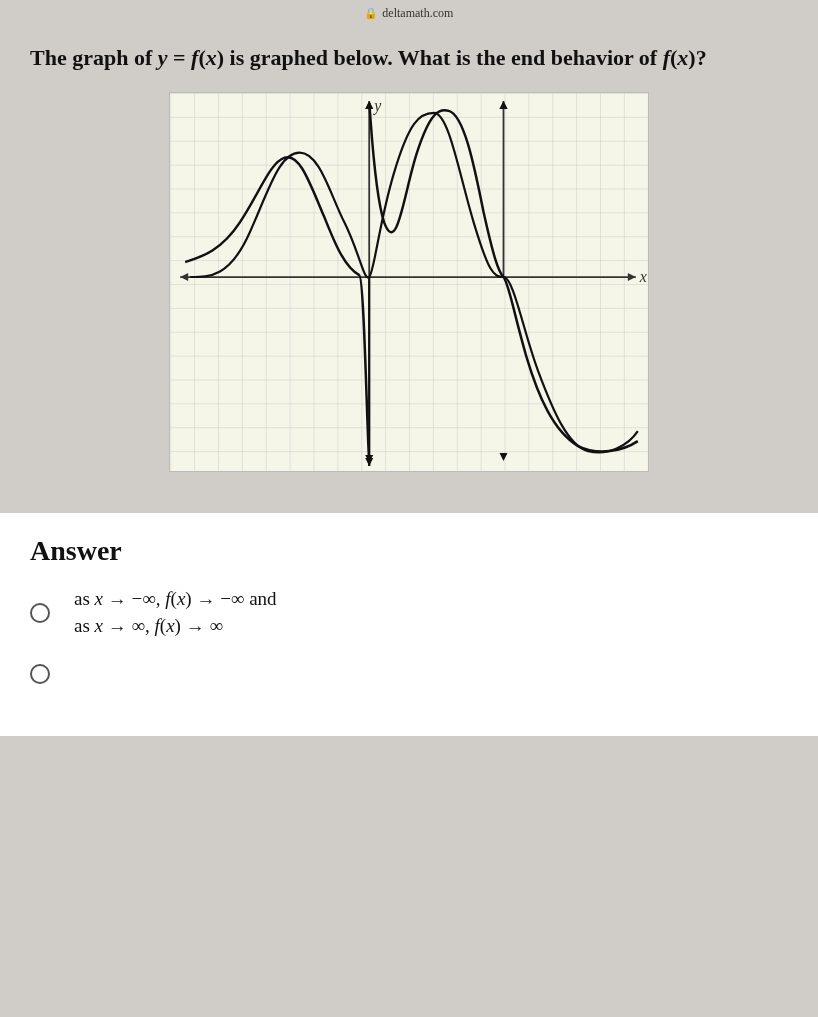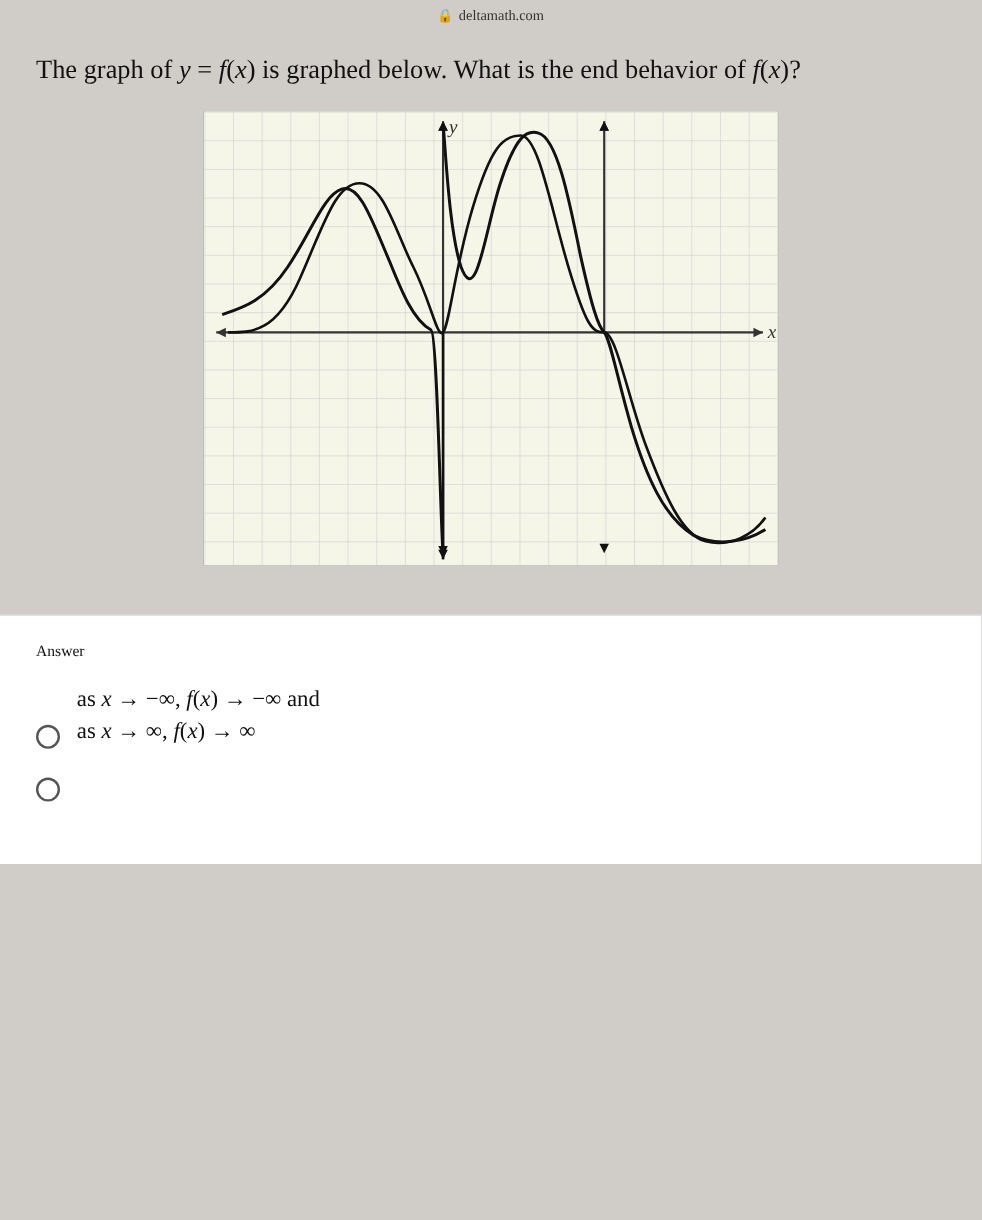--- a/index.html
+++ b/index.html
@@ -26,20 +26,21 @@
     }
     .question-area {
       background: #d0cdc8;
       padding: 18px 30px 20px 30px;
     }
     .question-text {
       font-size: 22px;
       color: #111;
       line-height: 1.4;
       margin-bottom: 18px;
+      font-weight: bold;
     }
     .graph-container {
       display: flex;
       justify-content: center;
       margin: 0 auto 10px;
       position: relative;
     }
     .graph-wrapper {
       position: relative;
       width: 480px;
@@ -53,29 +54,29 @@
       width: 100%; height: 100%;
     }
     .answer-section {
       background: #fff;
       border-top: 1px solid #ccc;
       padding: 22px 30px 30px 30px;
       margin-top: 10px;
       position: relative;
     }
     .answer-label {
-      font-size: 13px;
-      font-weight: normal;
+      font-size: 28px;
+      font-weight: bold;
       color: #111;
       margin-bottom: 18px;
     }
     .answer-option {
       display: flex;
-      align-items: flex-end;
-      gap: 14px;
+      align-items: center;
+      gap: 24px;
       margin-bottom: 22px;
     }
     .radio-circle {
       width: 20px;
       height: 20px;
       border: 2px solid #555;
       border-radius: 50%;
       flex-shrink: 0;
       margin-top: 2px;
       background: #fff;

